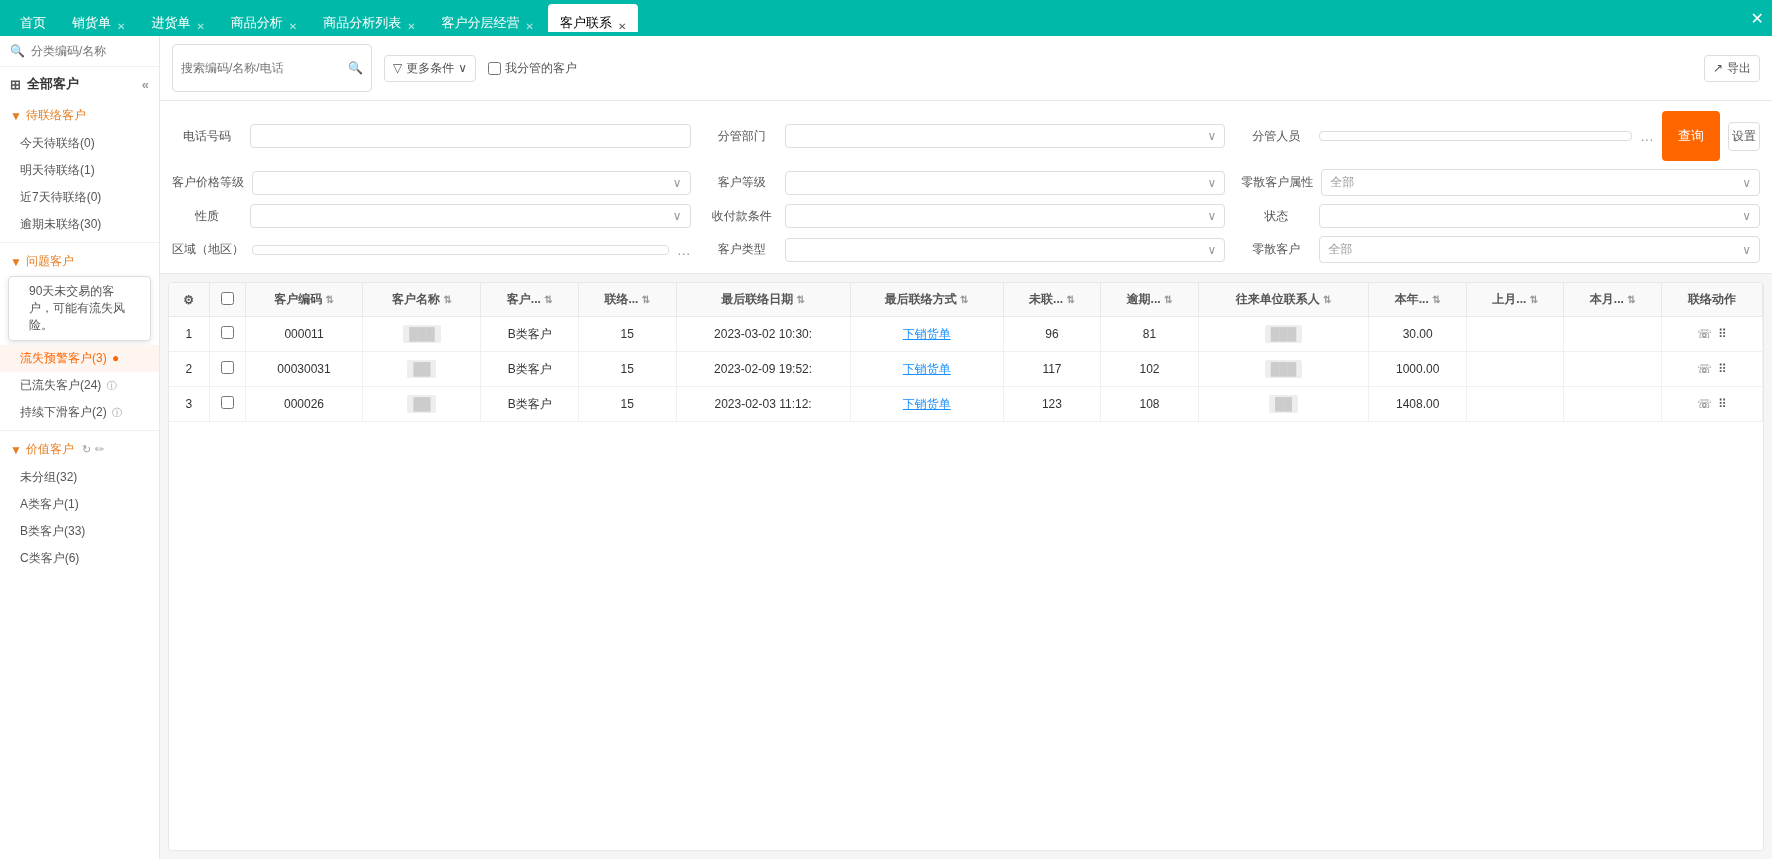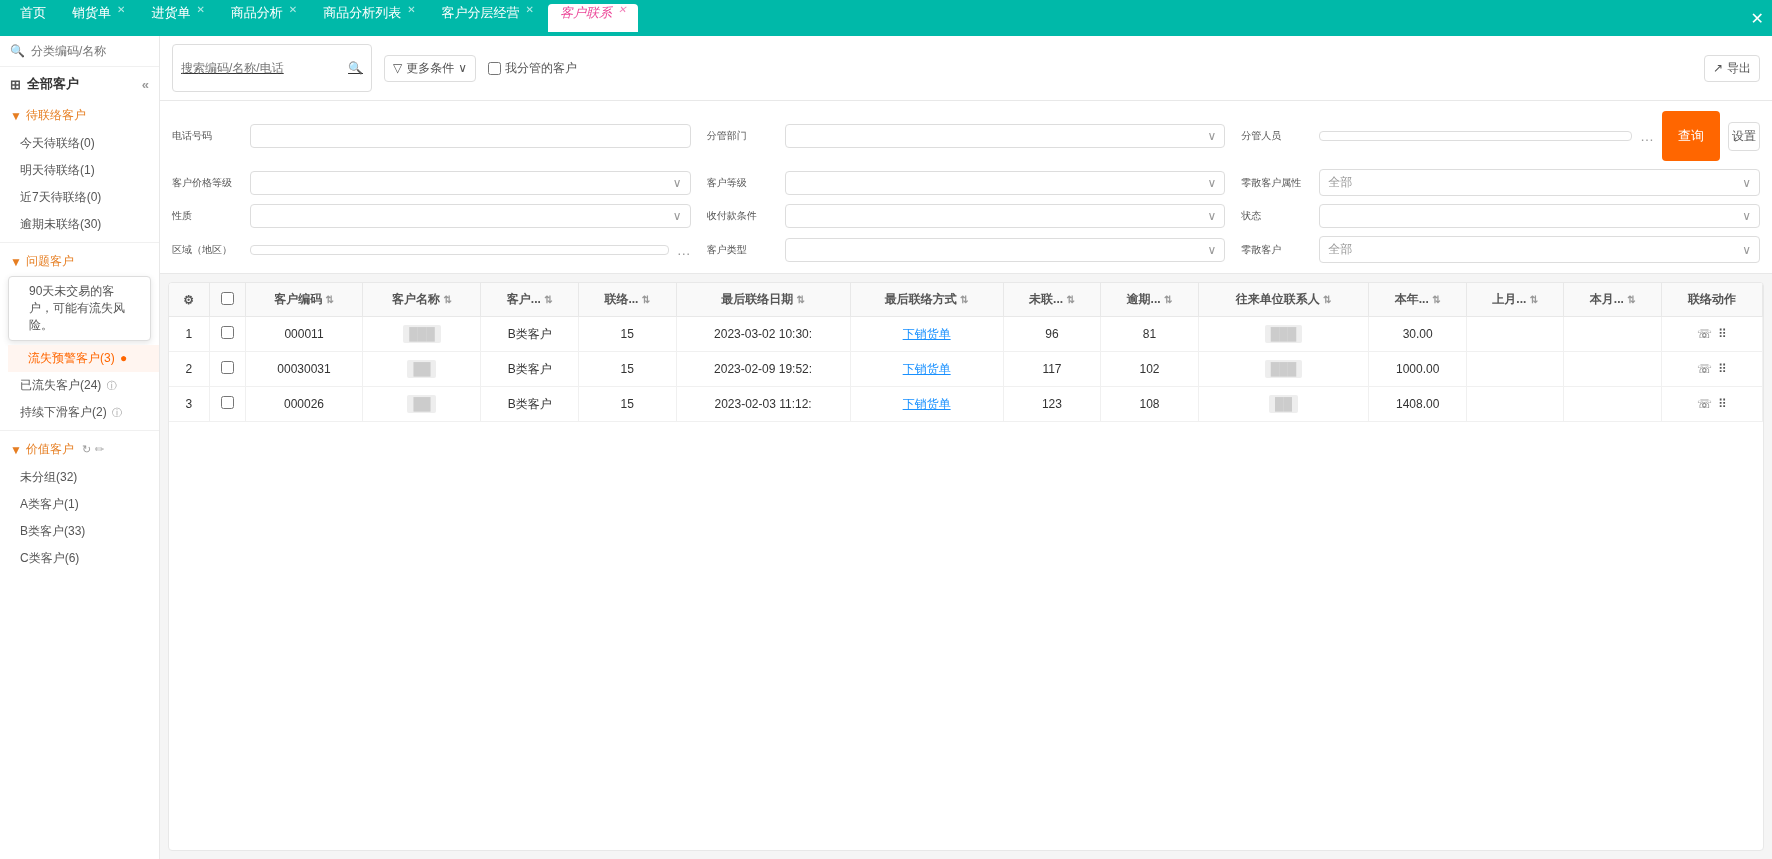--- a/index.html
+++ b/index.html
@@ -9,34 +9,33 @@
     .tab-bar {
       display: flex;
       align-items: center;
       background: #00b9a9;
       height: 36px;
       padding: 0 8px;
       gap: 2px;
     }
     .tab-item {
       display: flex;
-      align-items: flex-start;
+      align-items: flex-end;
       padding: 0 12px;
       height: 28px;
       border-radius: 4px 4px 0 0;
       cursor: pointer;
       color: #fff;
       font-size: 13px;
       gap: 6px;
       background: transparent;
     }
     .tab-item.active {
       background: #fff;
-      color: #ec4899;
-      font-style: italic;
+      color: #000000;
     }
     .tab-item .close-icon { font-size: 10px; cursor: pointer; opacity: 0.7; }
     .tab-bar-right { margin-left: auto; color: #fff; cursor: pointer; font-size: 16px; }
 
     
     .main-layout {
       display: flex;
       height: calc(859px - 36px);
     }
 
@@ -88,21 +87,20 @@
 
     .sidebar-item {
       padding: 5px 10px 5px 20px;
       font-size: 12px;
       color: #555;
       cursor: pointer;
     }
     .sidebar-item.active {
       color: #ff6600;
       background: #fff5f0;
-      margin-left: 8px;
     }
 
     .sidebar-divider {
       height: 1px;
       background: #f0f0f0;
       margin: 4px 0;
     }
 
     .tooltip-box {
       background: #fff;
@@ -134,21 +132,20 @@
       gap: 12px;
     }
     .filter-search {
       display: flex;
       align-items: center;
       border: 1px solid #ddd;
       border-radius: 4px;
       padding: 16px 8px;
       gap: 20px;
       width: 200px;
-      text-decoration: underline;
     }
     .filter-search input {
       border: none;
       outline: none;
       font-size: 12px;
       width: 100%;
       color: #999;
     }
     .filter-more {
       display: flex;
@@ -192,22 +189,22 @@
     }
     .adv-filter-row {
       display: flex;
       align-items: center;
       gap: 8px;
     }
     .adv-filter-label {
       color: #555;
       white-space: nowrap;
       min-width: 70px;
-      text-align: left;
-      font-size: 10px;
+      text-align: center;
+      font-size: 12px;
     }
     .adv-filter-input {
       flex: 1;
       border: 1px solid #ddd;
       border-radius: 4px;
       padding: 4px 8px;
       font-size: 12px;
       outline: none;
       color: #333;
     }

